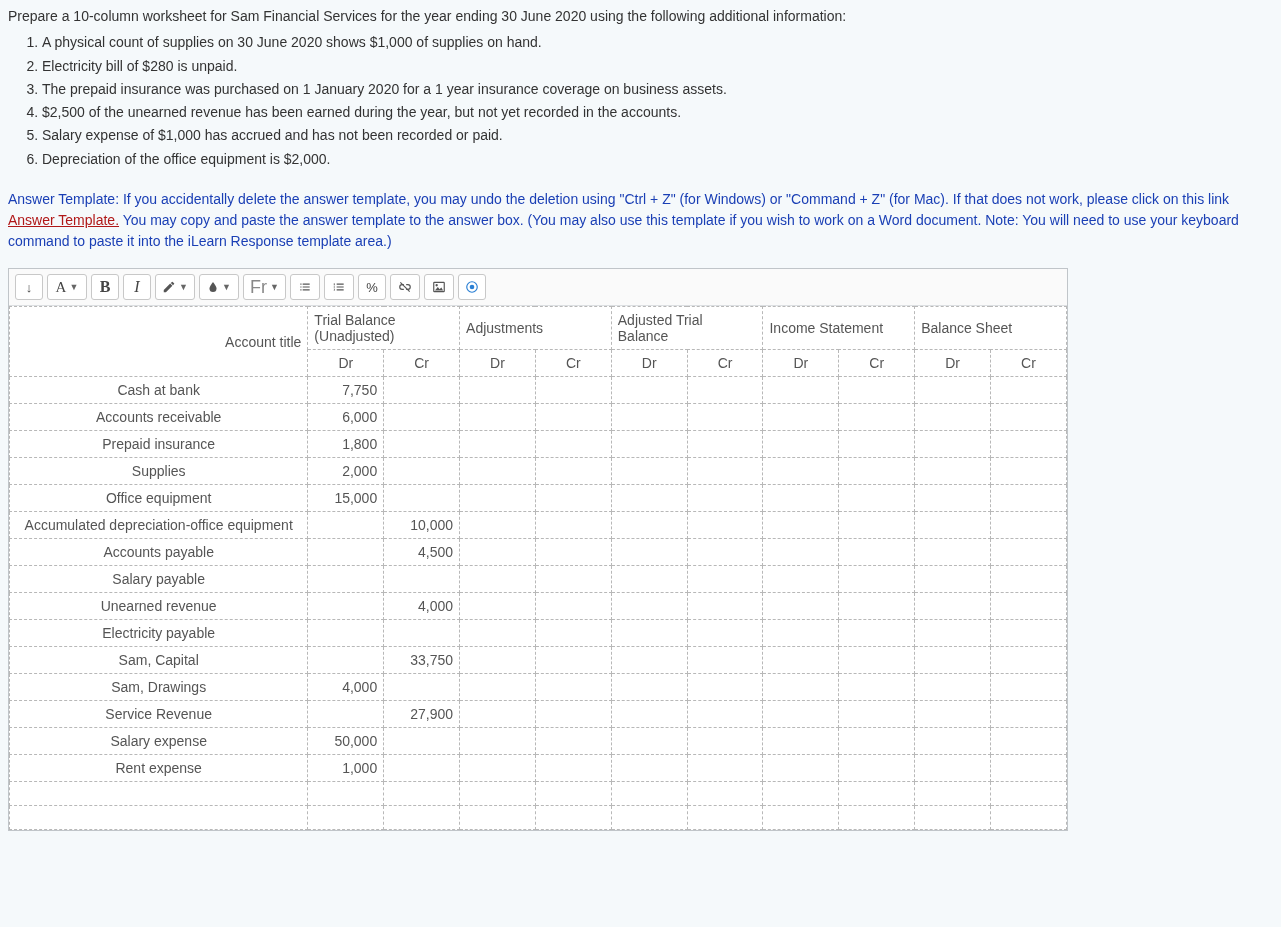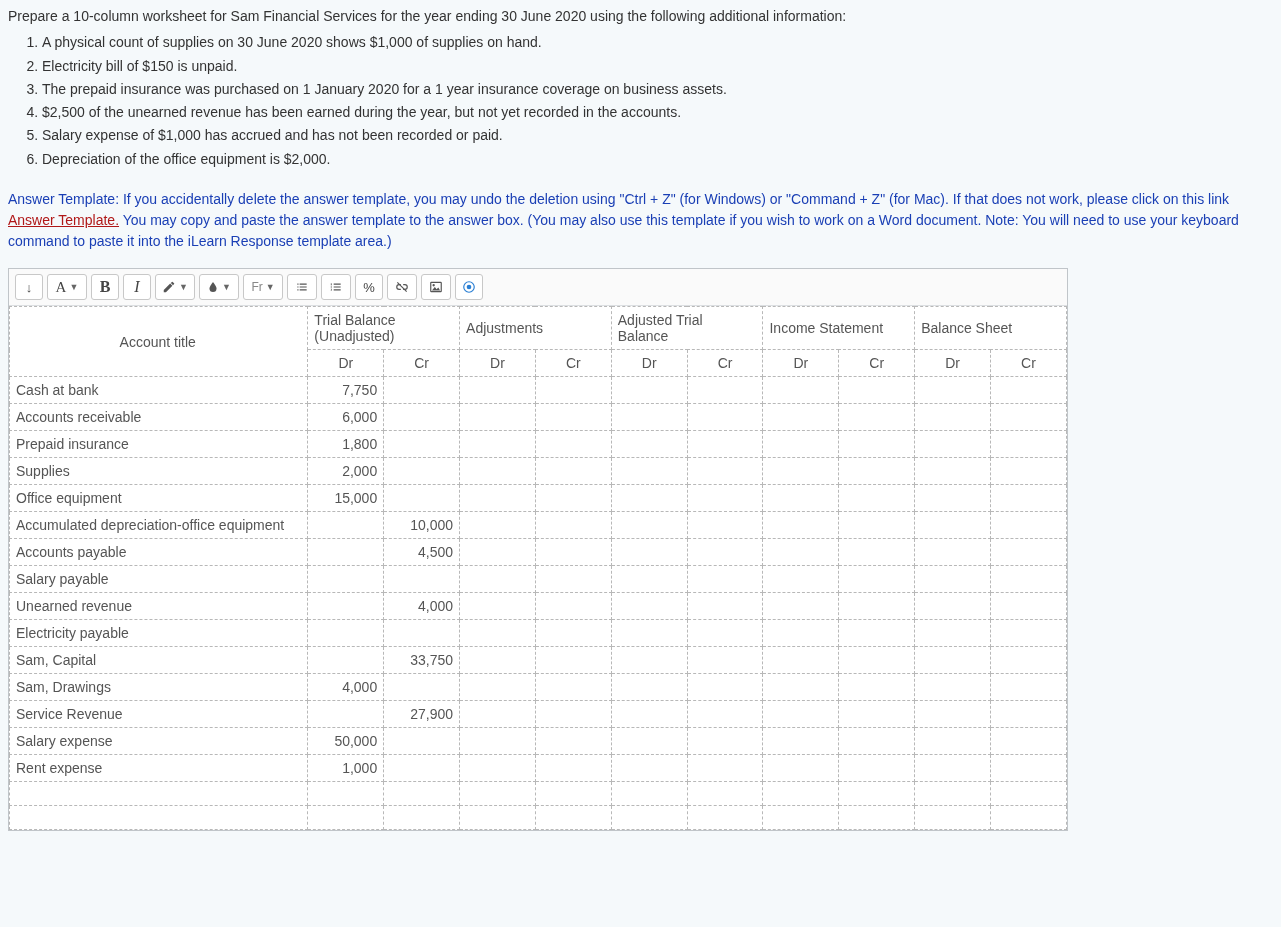--- a/index.html
+++ b/index.html
@@ -81,32 +81,32 @@
   }
   .wk-table th {
     font-weight: normal;
     text-align: left;
     color: #555;
   }
   .acct-col { width: 295px; text-align: left; }
   .num-col { width: 75px; text-align: right; }
   .group-header { text-align: center; }
   .subhdr { text-align: center !important; margin-top: 26px; }
-  .acct-name { text-align: left; padding-left: 4px; }
+  .acct-name { text-align: center; padding-left: 4px; }
   .blank-row td { height: 24px; }
   svg { display:block; }
 </style>
 </head>
 <body>
 
 <div class="question-text">Prepare a 10-column worksheet for Sam Financial Services for the year ending 30 June 2020 using the following additional information:</div>
 
 <ol class="numbered-list">
   <li>A physical count of supplies on 30 June 2020 shows $1,000 of supplies on hand.</li>
-  <li>Electricity bill of $150 is unpaid.</li>
+  <li>Electricity bill of $280 is unpaid.</li>
   <li>The prepaid insurance was purchased on 1 January 2020 for a 1 year insurance coverage on business assets.</li>
   <li>$2,500 of the unearned revenue has been earned during the year, but not yet recorded in the accounts.</li>
   <li>Salary expense of $1,000 has accrued and has not been recorded or paid.</li>
   <li>Depreciation of the office equipment is $2,000.</li>
 </ol>
 
 <div class="answer-template-note">
   <span>Answer Template: If you accidentally delete the answer template, you may undo the deletion using "Ctrl + Z" (for Windows) or "Command + Z" (for Mac). If that does not work, please click on this link</span>
   <a href="#" class="answer-template-link"> Answer Template.</a>
   <span> You may copy and paste the answer template to the answer box. (You may also use this template if you wish to work on a Word document. Note: You will need to use your keyboard command to paste it  into the iLearn Response template area.)</span>
@@ -133,21 +133,21 @@
         </svg>
       <span class="caret">▼</span>
     </span>
     <span class="tb-btn wide">
       <svg width="12" height="14" viewBox="0 0 24 24">
           <path fill="#555" d="M12 2s7 8.75 7 13a7 7 0 0 1-14 0c0-4.25 7-13 7-13z"></path>
         </svg>
       <span class="caret">▼</span>
     </span>
     <span class="tb-btn wide">
-      <span style="font-size:12px;color:#888;">Fr</span>
+      <span style="font-size:18px;color:#888;">Fr</span>
       <span class="caret">▼</span>
     </span>
     <span class="tb-btn">
       <svg width="16" height="14" viewBox="0 0 24 24">
           <path fill="#555" d="M4 6h2v2H4V6zm0 5h2v2H4v-2zm0 5h2v2H4v-2zM8 6h12v2H8V6zm0 5h12v2H8v-2zm0 5h12v2H8v-2z"></path>
         </svg>
     </span>
     <span class="tb-btn">
       <svg width="16" height="14" viewBox="0 0 24 24">
           <path fill="#555" d="M3 5h2v1H4v1h1v1H3V7h1V6H3V5zm0 5h2v1H3v1h2v1H3v-3zm0 5h2v3H3v-1h1v-1H3v-1zM8 6h12v2H8V6zm0 5h12v2H8v-2zm0 5h12v2H8v-2z"></path>
@@ -187,21 +187,21 @@
           <col class="num-col">
         <col class="num-col">
           <col class="num-col">
         <col class="num-col">
           <col class="num-col">
         <col class="num-col">
           <col class="num-col">
       </colgroup>
       <thead>
         <tr>
-          <th rowspan="2" class="acct-col" style="text-align:center;padding-left:4px;">Account title</th>
+          <th rowspan="2" class="acct-col" style="text-align:right;padding-left:4px;">Account title</th>
           <th colspan="2" class="group-header">Trial Balance (Unadjusted)</th>
           <th colspan="2" class="group-header">Adjustments</th>
           <th colspan="2" class="group-header">Adjusted Trial Balance</th>
           <th colspan="2" class="group-header">Income Statement</th>
           <th colspan="2" class="group-header">Balance Sheet</th>
         </tr>
         <tr>
           <th class="subhdr">Dr</th>
           <th class="subhdr">Cr</th>
           <th class="subhdr">Dr</th>

